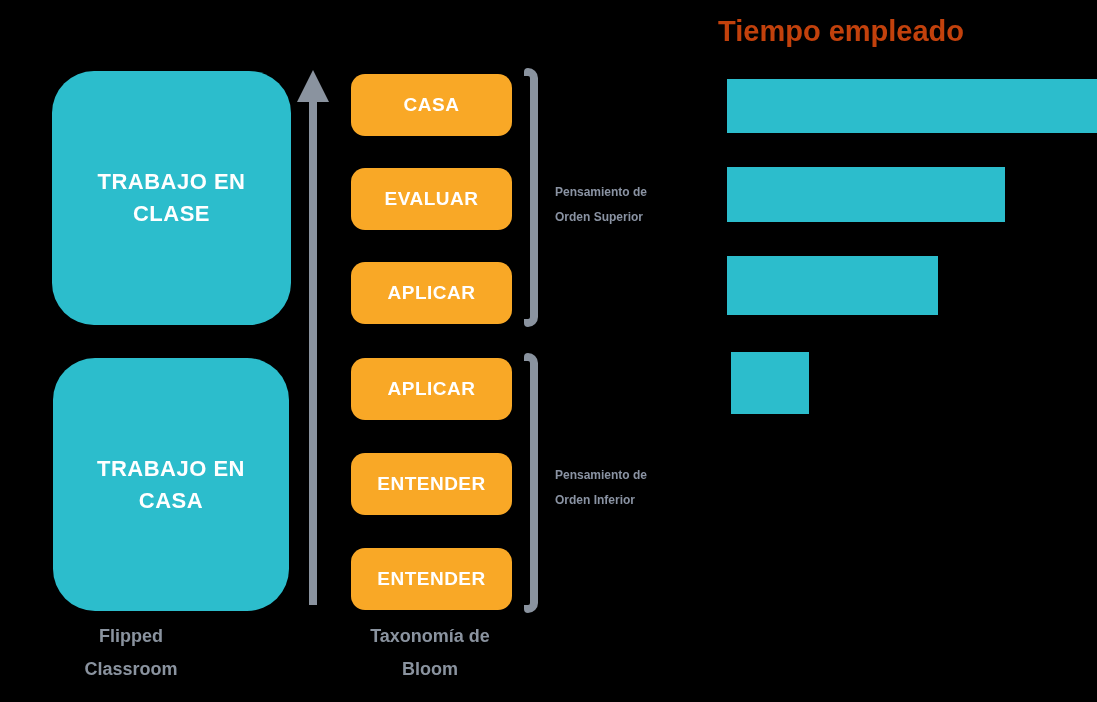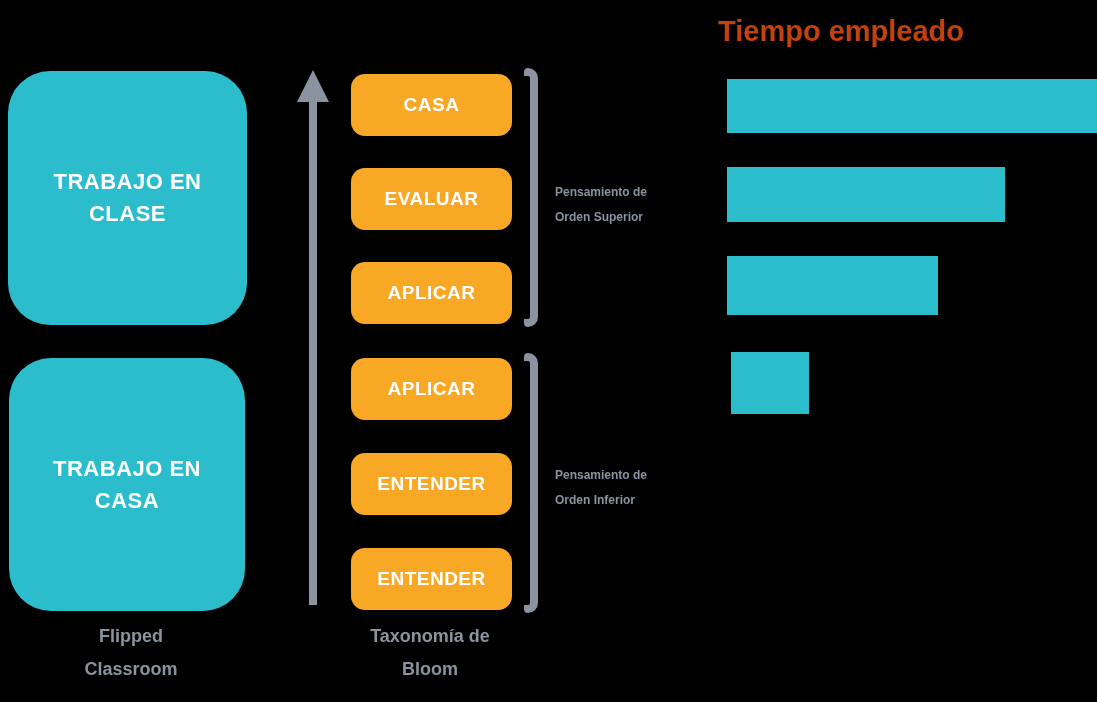--- a/index.html
+++ b/index.html
@@ -17,20 +17,21 @@
   }
   
   .sq {
     position: absolute;
     background: #2CBDCC;
     border-radius: 42px;
     display: flex;
     align-items: center;
     justify-content: center;
     text-align: center;
+    margin-left: 44px;
   }
   .sq1 { left: 8px;  top: 71px;  width: 239px; height: 254px; }
   .sq2 { left: 9px;  top: 358px; width: 236px; height: 253px; }
   .sq-label {
     color: #FFFFFF;
     font-weight: bold;
     font-size: 22px;
     line-height: 32px;
     letter-spacing: 0.5px;
     white-space: pre-line;

